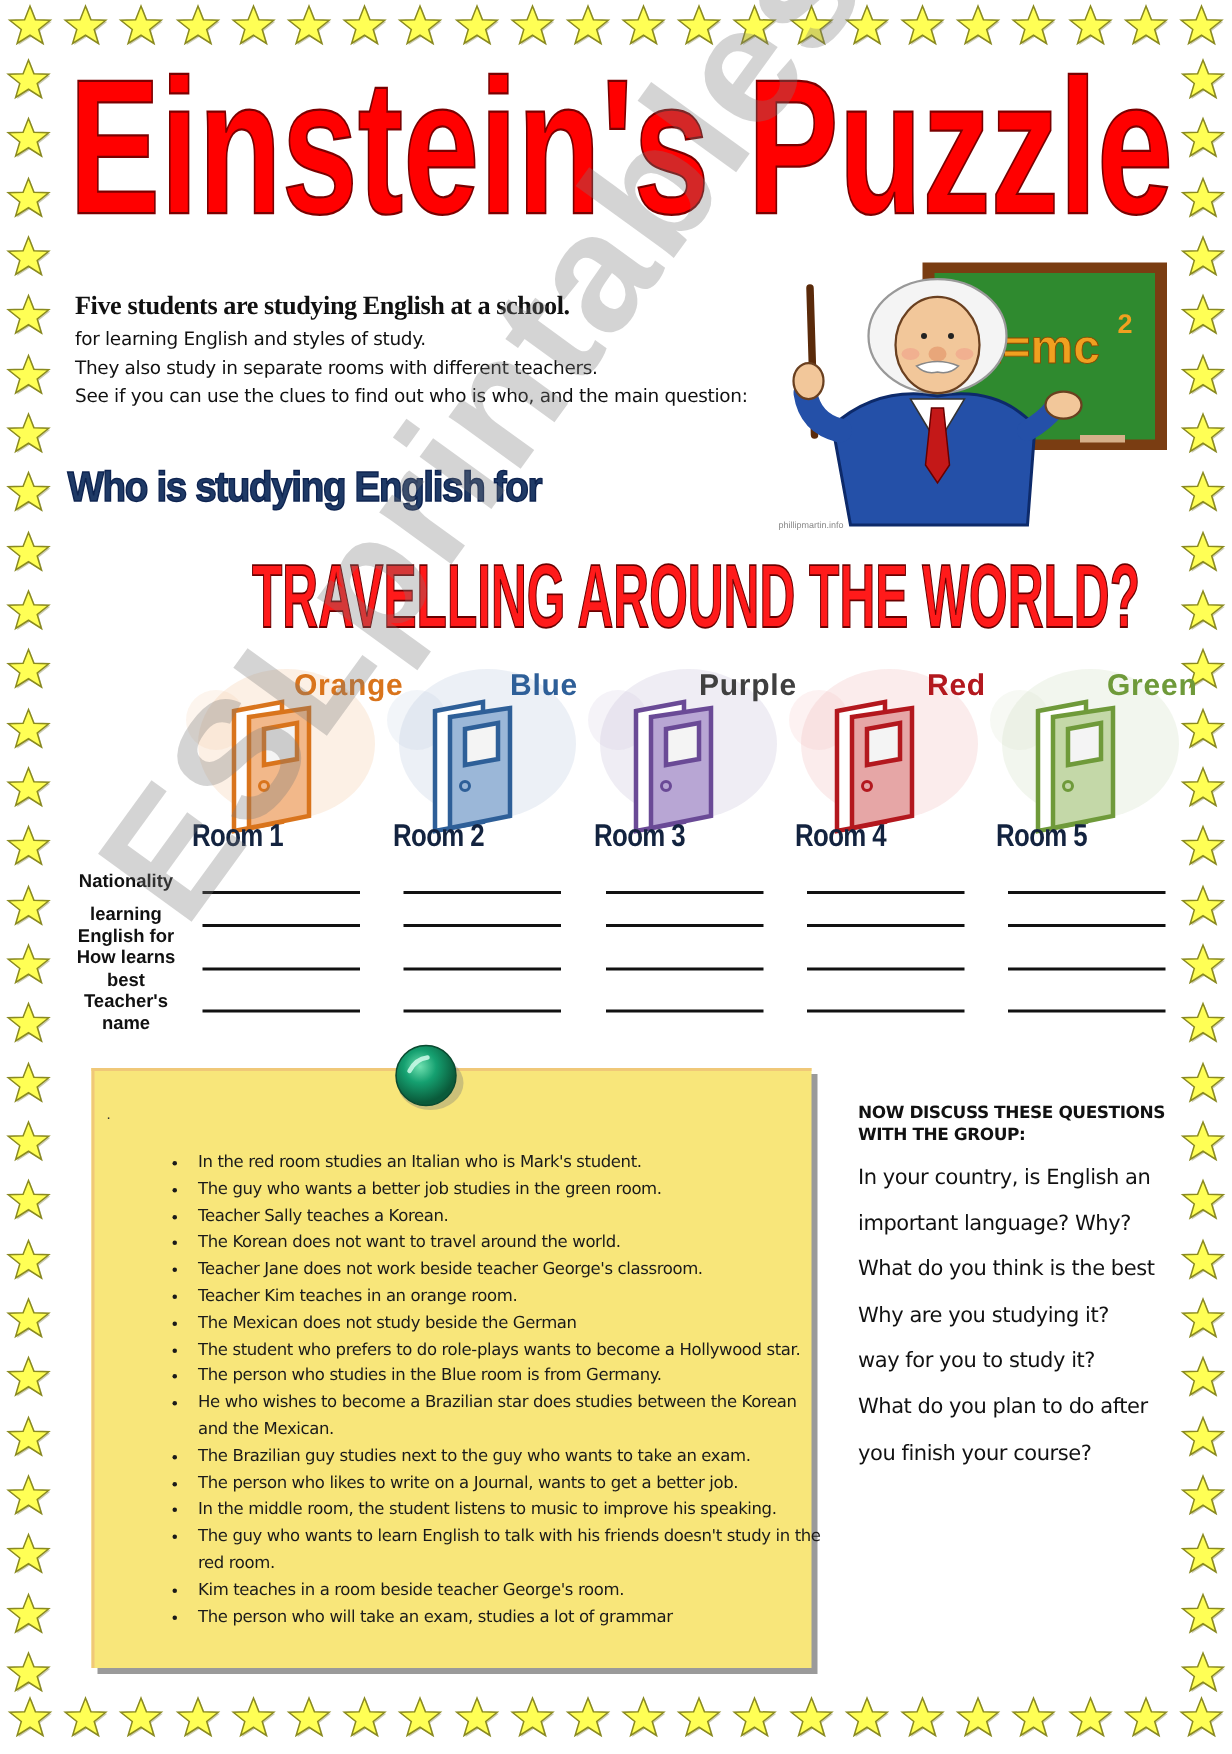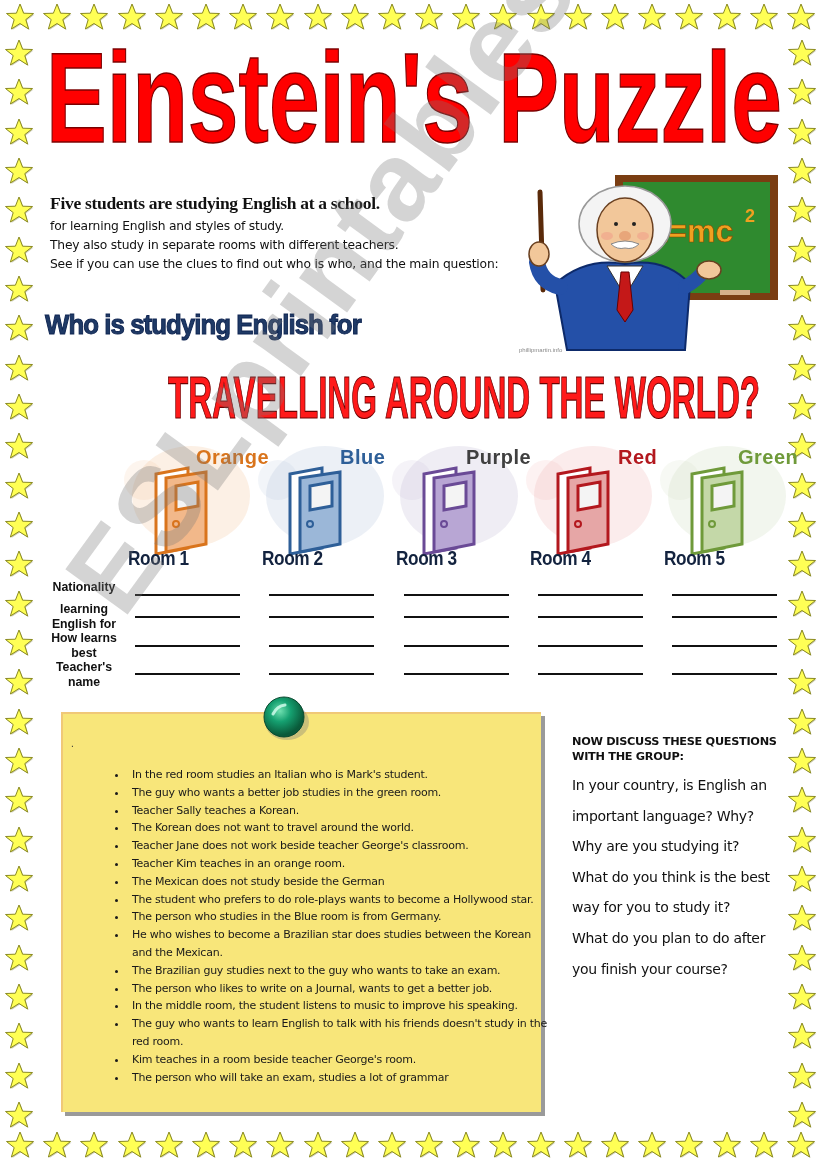--- a/index.html
+++ b/index.html
@@ -626,19 +626,19 @@
     <li>Kim teaches in a room beside teacher George's room.</li>
     <li>The person who will take an exam, studies a lot of grammar</li>
   </ul>
 </div>
 
 <div class="discuss">
   <div class="head">NOW DISCUSS THESE QUESTIONS WITH THE GROUP:</div>
   <div class="qs">
     <div class="q">In your country, is English an</div>
     <div class="q">important language? Why?</div>
+    <div class="q">What do you think is the best</div>
     <div class="q">Why are you studying it?</div>
-    <div class="q">What do you think is the best</div>
     <div class="q">way for you to study it?</div>
     <div class="q">What do you plan to do after</div>
     <div class="q">you finish your course?</div>
   </div>
 </div>
 
 </body></html>

